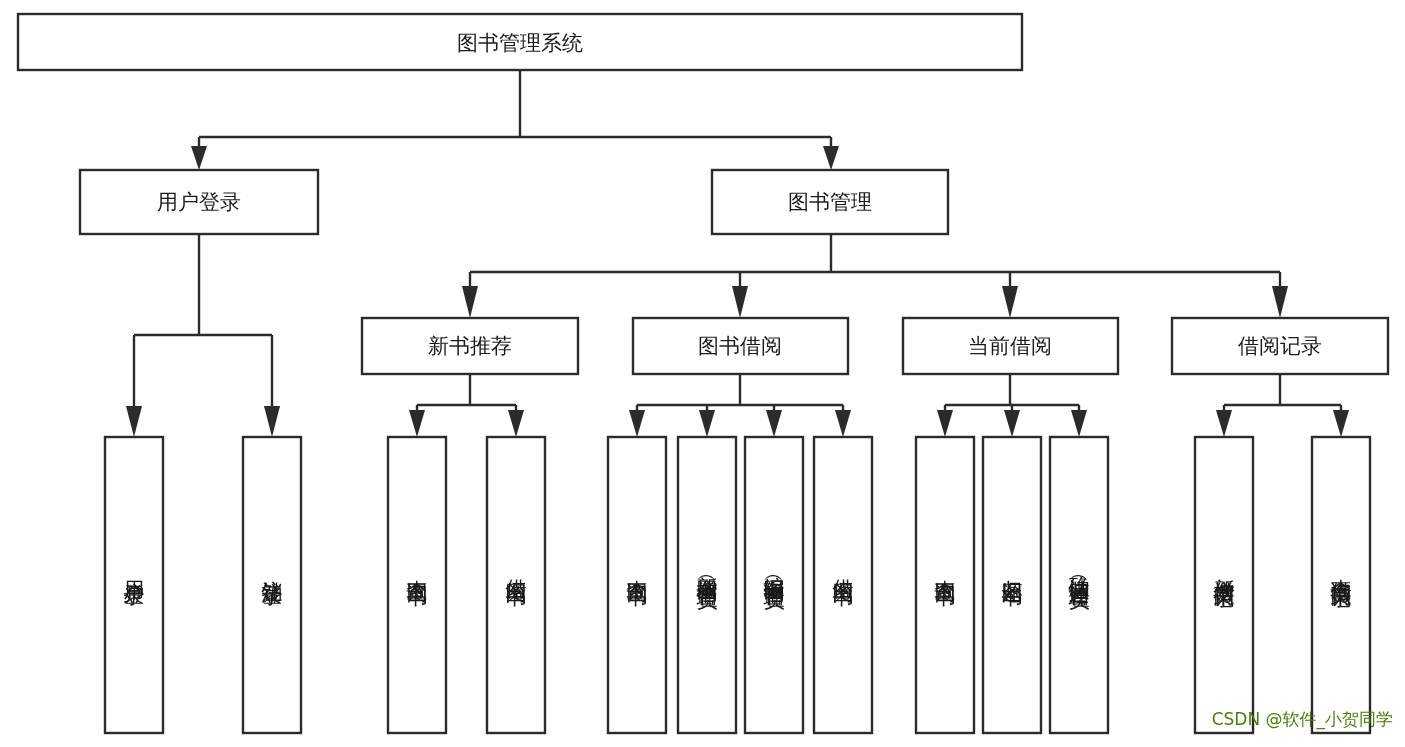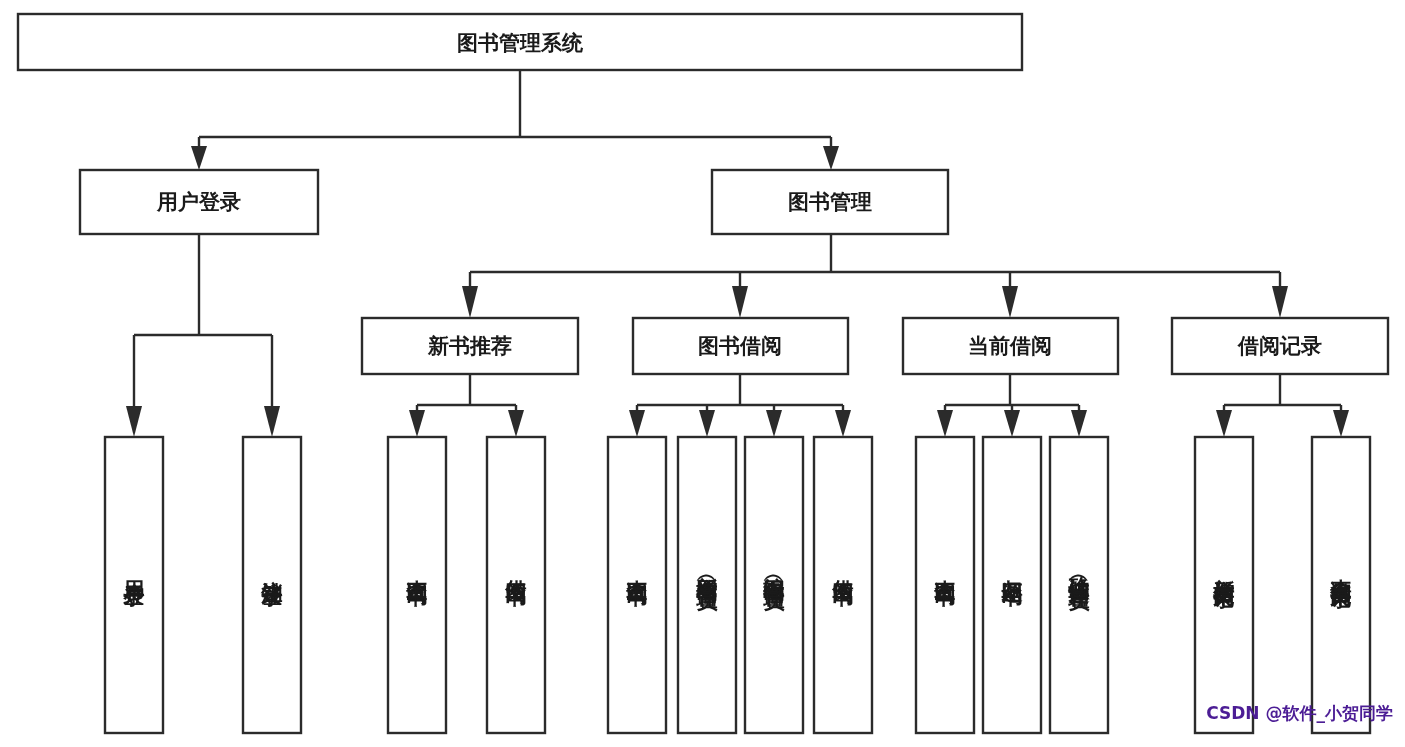--- a/index.html
+++ b/index.html
@@ -12,21 +12,20 @@
     width: 1405px;
     height: 747px;
     font-family: "DejaVu Sans", "Liberation Sans", sans-serif;
     overflow: hidden;
     position: relative;
   }
   #diagram-root {
     position: relative;
     width: 1405px;
     height: 747px;
-    font-weight: bold;
   }
   svg#flow-svg {
     position: absolute;
     top: 0;
     left: 0;
     width: 1405px;
     height: 747px;
     display: block;
   }
   .node-box {
@@ -56,24 +55,24 @@
     font-size: 21px;
     fill: #1a1a1a;
     writing-mode: vertical-rl;
     text-orientation: upright;
     text-anchor: middle;
     letter-spacing: 2px;
   }
   .watermark-text {
     position: absolute;
     right: 12px;
-    bottom: 22px;
+    bottom: 16px;
     font-family: "DejaVu Sans", "Liberation Sans", sans-serif;
     font-size: 17px;
-    color: #4c1d95;
+    color: #4d7c0f;
     white-space: nowrap;
     user-select: none;
     margin-top: 48px;
   }
 </style>
 </head>
 <body>
 
 <div id="diagram-root">
 

